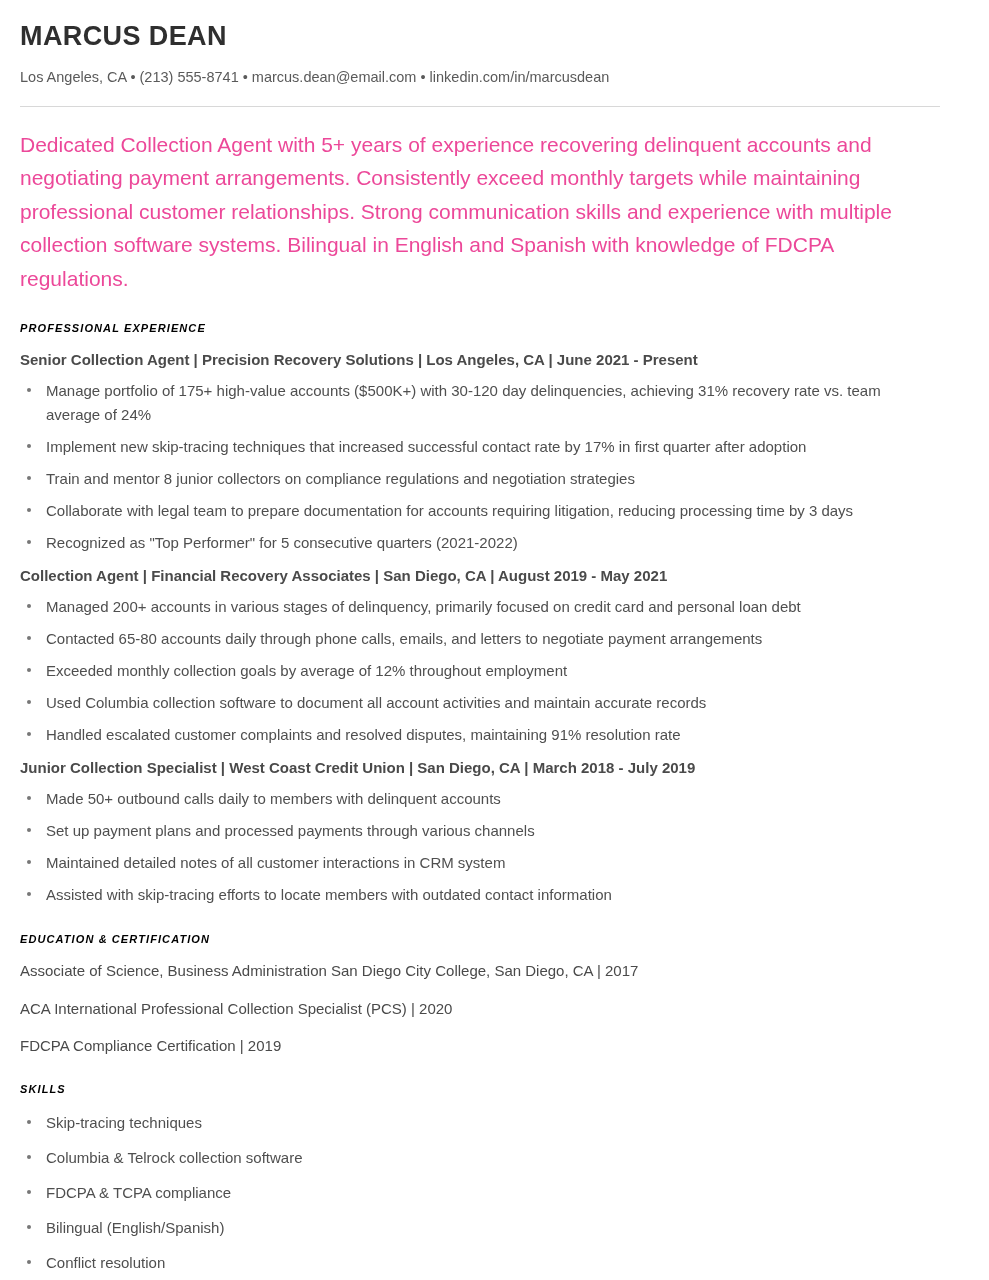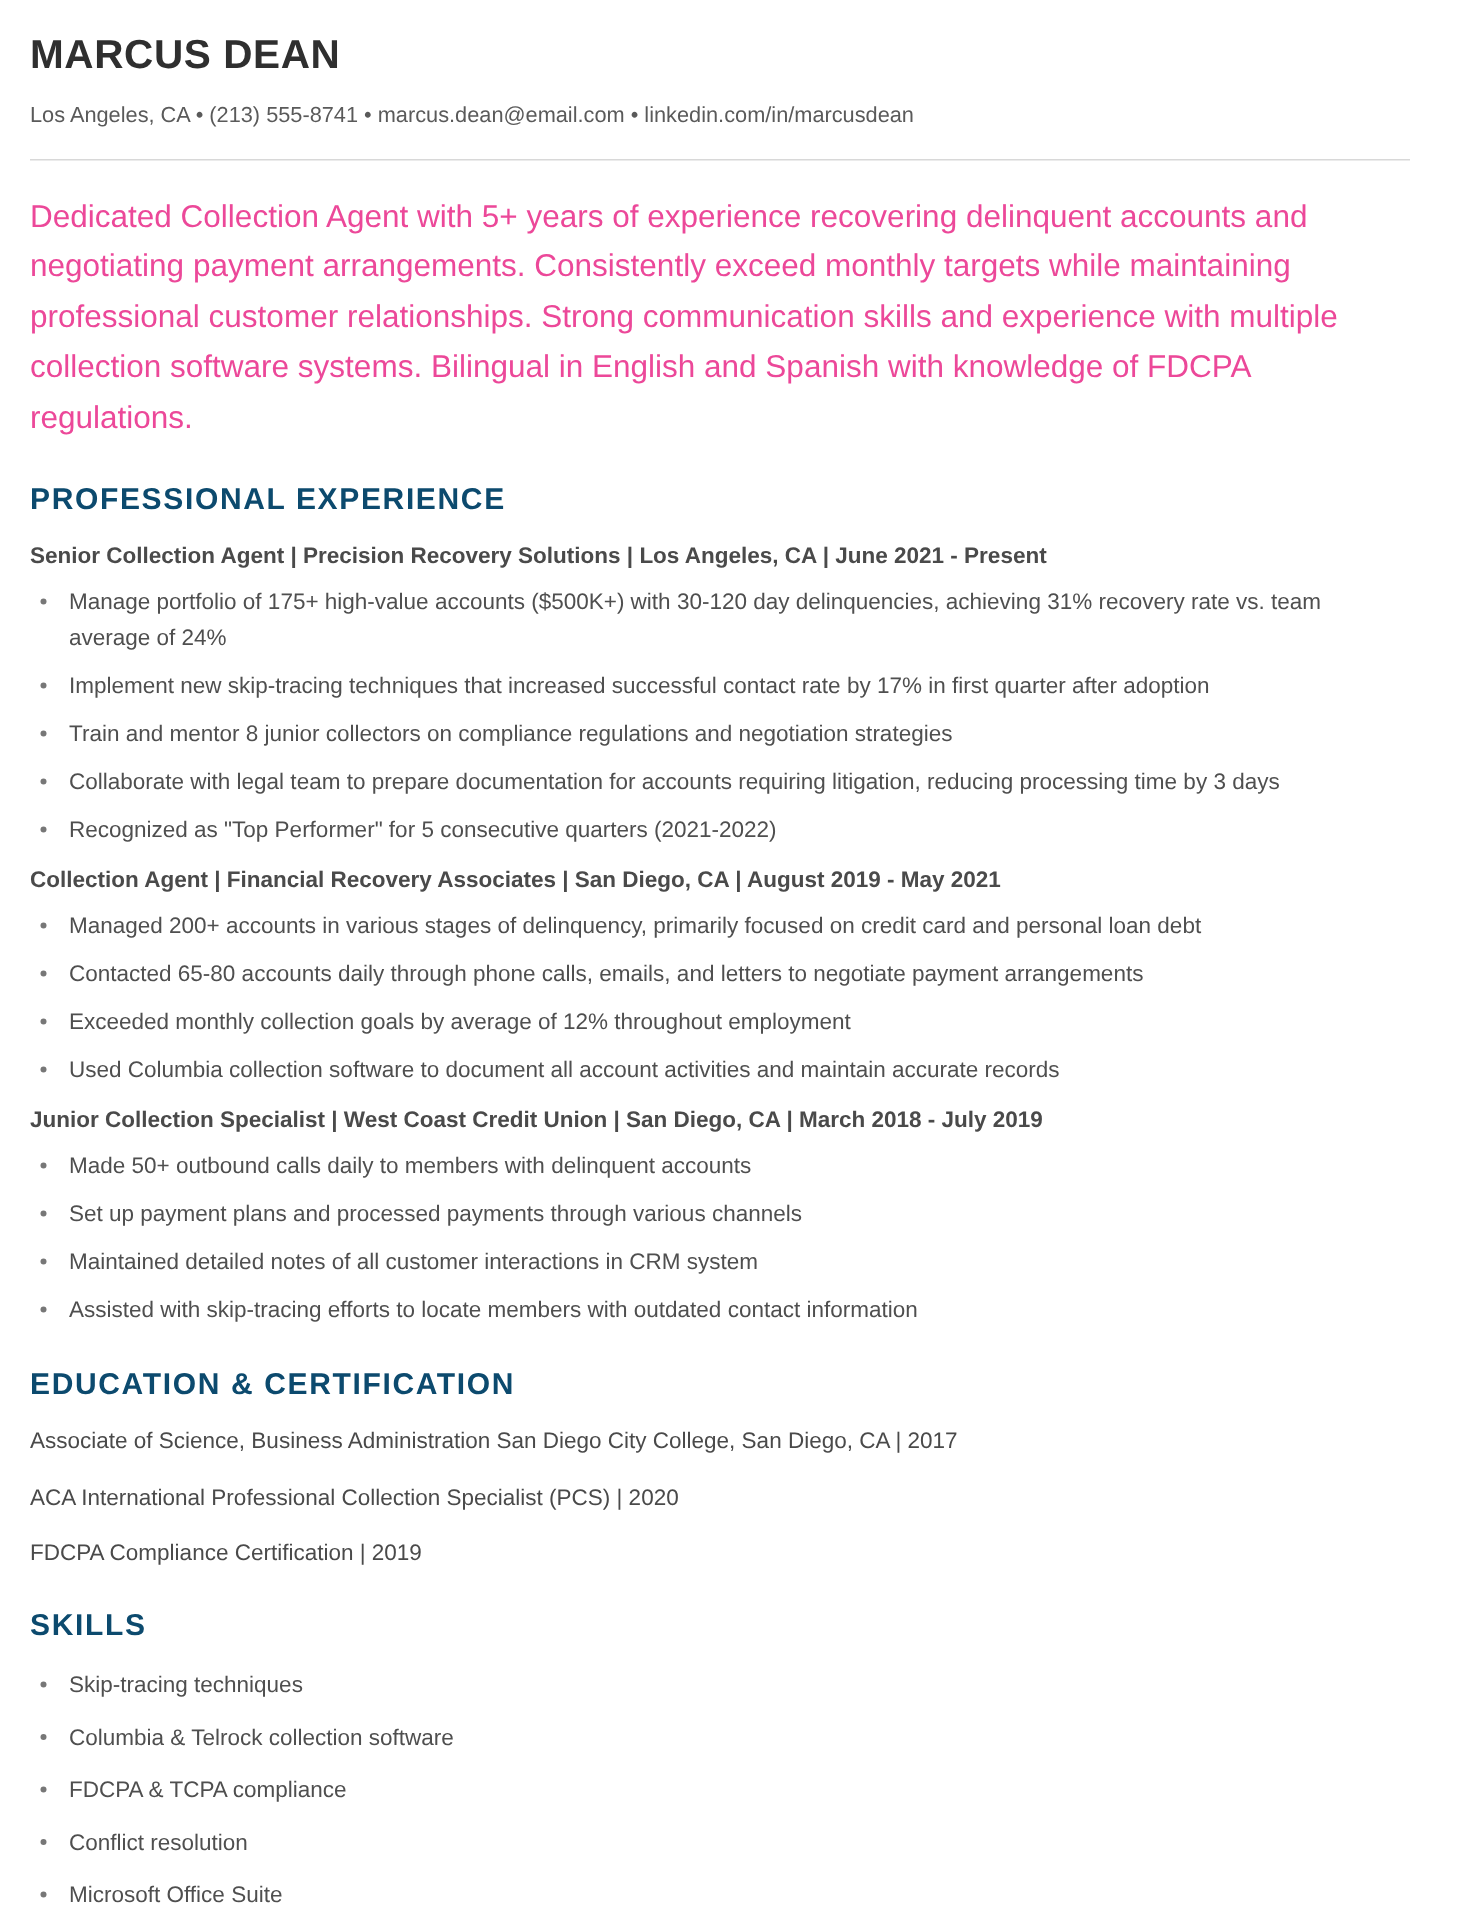--- a/index.html
+++ b/index.html
@@ -40,26 +40,27 @@
     margin: 0 25px 21px 0;
     height: 0;
   }
   .summary {
     font-size: 21px;
     line-height: 1.60;
     color: #ec4899;
     margin: 0 40px 26px 0;
   }
   .section-heading {
-    font-size: 20px;
+    font-size: 11px;
     font-weight: bold;
     letter-spacing: 1.1px;
-    color: #0c4a6e;
+    color: #000000;
     text-transform: uppercase;
     margin: 0 0 16px 0;
+    font-style: italic;
   }
   .section-heading.edu {
     margin-top: 26px;
   }
   .section-heading.skills {
     margin-top: 27px;
   }
   .job-title {
     font-size: 15px;
     font-weight: bold;
@@ -131,20 +132,21 @@
           <li>Recognized as "Top Performer" for 5 consecutive quarters (2021-2022)</li>
         </ul>
       </div>
       <div class="job-block">
         <div class="job-title">Collection Agent | Financial Recovery Associates | San Diego, CA | August 2019 - May 2021</div>
         <ul class="bullets">
           <li>Managed 200+ accounts in various stages of delinquency, primarily focused on credit card and personal loan debt</li>
           <li>Contacted 65-80 accounts daily through phone calls, emails, and letters to negotiate payment arrangements</li>
           <li>Exceeded monthly collection goals by average of 12% throughout employment</li>
           <li>Used Columbia collection software to document all account activities and maintain accurate records</li>
+          <li>Handled escalated customer complaints and resolved disputes, maintaining 91% resolution rate</li>
         </ul>
       </div>
       <div class="job-block">
         <div class="job-title">Junior Collection Specialist | West Coast Credit Union | San Diego, CA | March 2018 - July 2019</div>
         <ul class="bullets">
           <li>Made 50+ outbound calls daily to members with delinquent accounts</li>
           <li>Set up payment plans and processed payments through various channels</li>
           <li>Maintained detailed notes of all customer interactions in CRM system</li>
           <li>Assisted with skip-tracing efforts to locate members with outdated contact information</li>
         </ul>
@@ -158,18 +160,19 @@
       <div class="edu-line">ACA International Professional Collection Specialist (PCS) | 2020</div>
       <div class="edu-line">FDCPA Compliance Certification | 2019</div>
     </div>
 
   <h2 class="section-heading skills">SKILLS</h2>
 
   <ul class="bullets skills" id="skills-list">
       <li>Skip-tracing techniques</li>
       <li>Columbia &amp; Telrock collection software</li>
       <li>FDCPA &amp; TCPA compliance</li>
+      <li>Bilingual (English/Spanish)</li>
       <li>Conflict resolution</li>
       <li>Microsoft Office Suite</li>
       <li>Account documentation</li>
     </ul>
 
 </div>
 
 </body></html>

